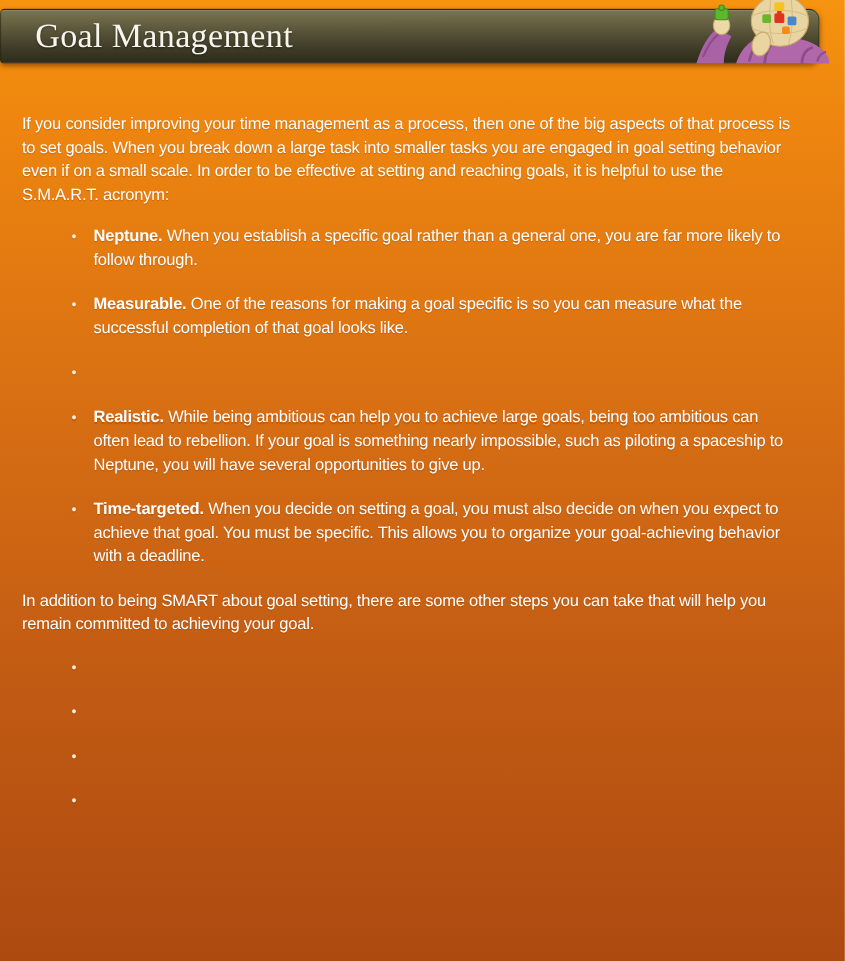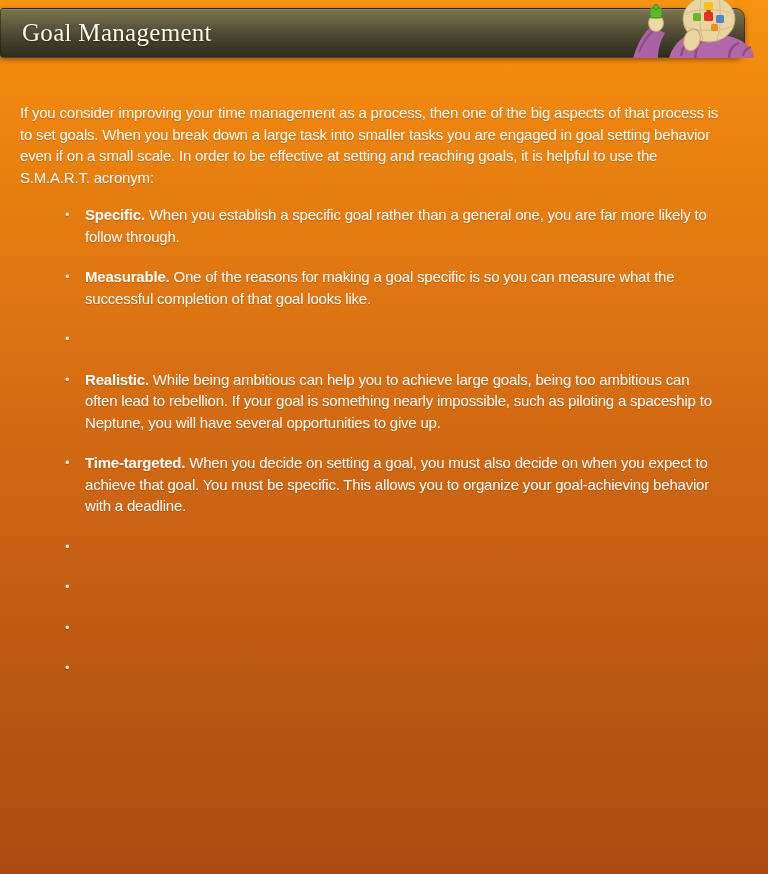--- a/index.html
+++ b/index.html
@@ -10,22 +10,22 @@
   }
   .header-bar {
     position:absolute; left:0; top:8px; width:745px; height:50px; box-sizing:border-box;
     border-radius:4px 10px 10px 4px;
     background: linear-gradient(180deg,#7b754e 0%, #5d583c 35%, #403d29 70%, #2e2c1b 100%);
     border:1px solid rgba(35,32,15,.55);
     box-shadow: 0 2px 5px rgba(70,30,0,.5), inset 0 1px 0 rgba(255,255,255,.15);
   }
   .title {
     font-family:"Liberation Serif", serif;
-    font-size:25px; color:#f7f5ec; letter-spacing:.3px;
-    line-height:48px; padding-left:21px;
+    font-size:31px; color:#f7f5ec; letter-spacing:.3px;
+    line-height:48px; padding-left:31px;
     text-shadow:0 1px 2px rgba(0,0,0,.45);
     white-space:nowrap;
   }
   .illustration { position:absolute; top:0; right:13px; width:130px; height:58px; }
   .content {
     position:absolute; top:66px; left:20px; width:716px;
     color:#ffffff; font-size:15px; line-height:21.5px; letter-spacing:-0.2px;
     text-shadow:0 1px 1px rgba(120,50,0,.35);
     margin-top:36px;
   }
@@ -74,39 +74,40 @@
   <circle cx="31" cy="7" r="2.5" fill="#5cb82c" stroke="#3f8c1c" stroke-width="1"></circle>
 </svg>
 
 <div class="content">
 
   <p class="para">If you consider improving your time management as a process, then one of the big aspects of that process is to set goals. When you break down a large task into smaller tasks you are engaged in goal setting behavior even if on a small scale. In order to be effective at setting and reaching goals, it is helpful to use the S.M.A.R.T. acronym:</p>
 
   <div>
     <div class="item">
       <span class="dot">•</span>
-      <span class="item-text"><span class="term">Specific.</span> <span>When you establish a specific goal rather than a general one, you are far more likely to follow through.</span></span>
+      <span class="item-text"><span class="term">Neptune.</span> <span>When you establish a specific goal rather than a general one, you are far more likely to follow through.</span></span>
     </div>
     <div class="item">
       <span class="dot">•</span>
       <span class="item-text"><span class="term">Measurable.</span> <span>One of the reasons for making a goal specific is so you can measure what the successful completion of that goal looks like.</span></span>
     </div>
     <div class="item">
       <span class="dot">•</span>
     </div>
     <div class="item">
       <span class="dot">•</span>
       <span class="item-text"><span class="term">Realistic.</span> <span>While being ambitious can help you to achieve large goals, being too ambitious can often lead to rebellion. If your goal is something nearly impossible, such as piloting a spaceship to Neptune, you will have several opportunities to give up.</span></span>
     </div>
     <div class="item">
       <span class="dot">•</span>
       <span class="item-text"><span class="term">Time-targeted.</span> <span>When you decide on setting a goal, you must also decide on when you expect to achieve that goal. You must be specific. This allows you to organize your goal-achieving behavior with a deadline.</span></span>
     </div>
   </div>
 
+  <p class="mid-para">In addition to being SMART about goal setting, there are some other steps you can take that will help you remain committed to achieving your goal.</p>
 
   <div>
     <div class="item">
       <span class="dot">•</span>
     </div>
     <div class="item">
       <span class="dot">•</span>
     </div>
     <div class="item">
       <span class="dot">•</span>

